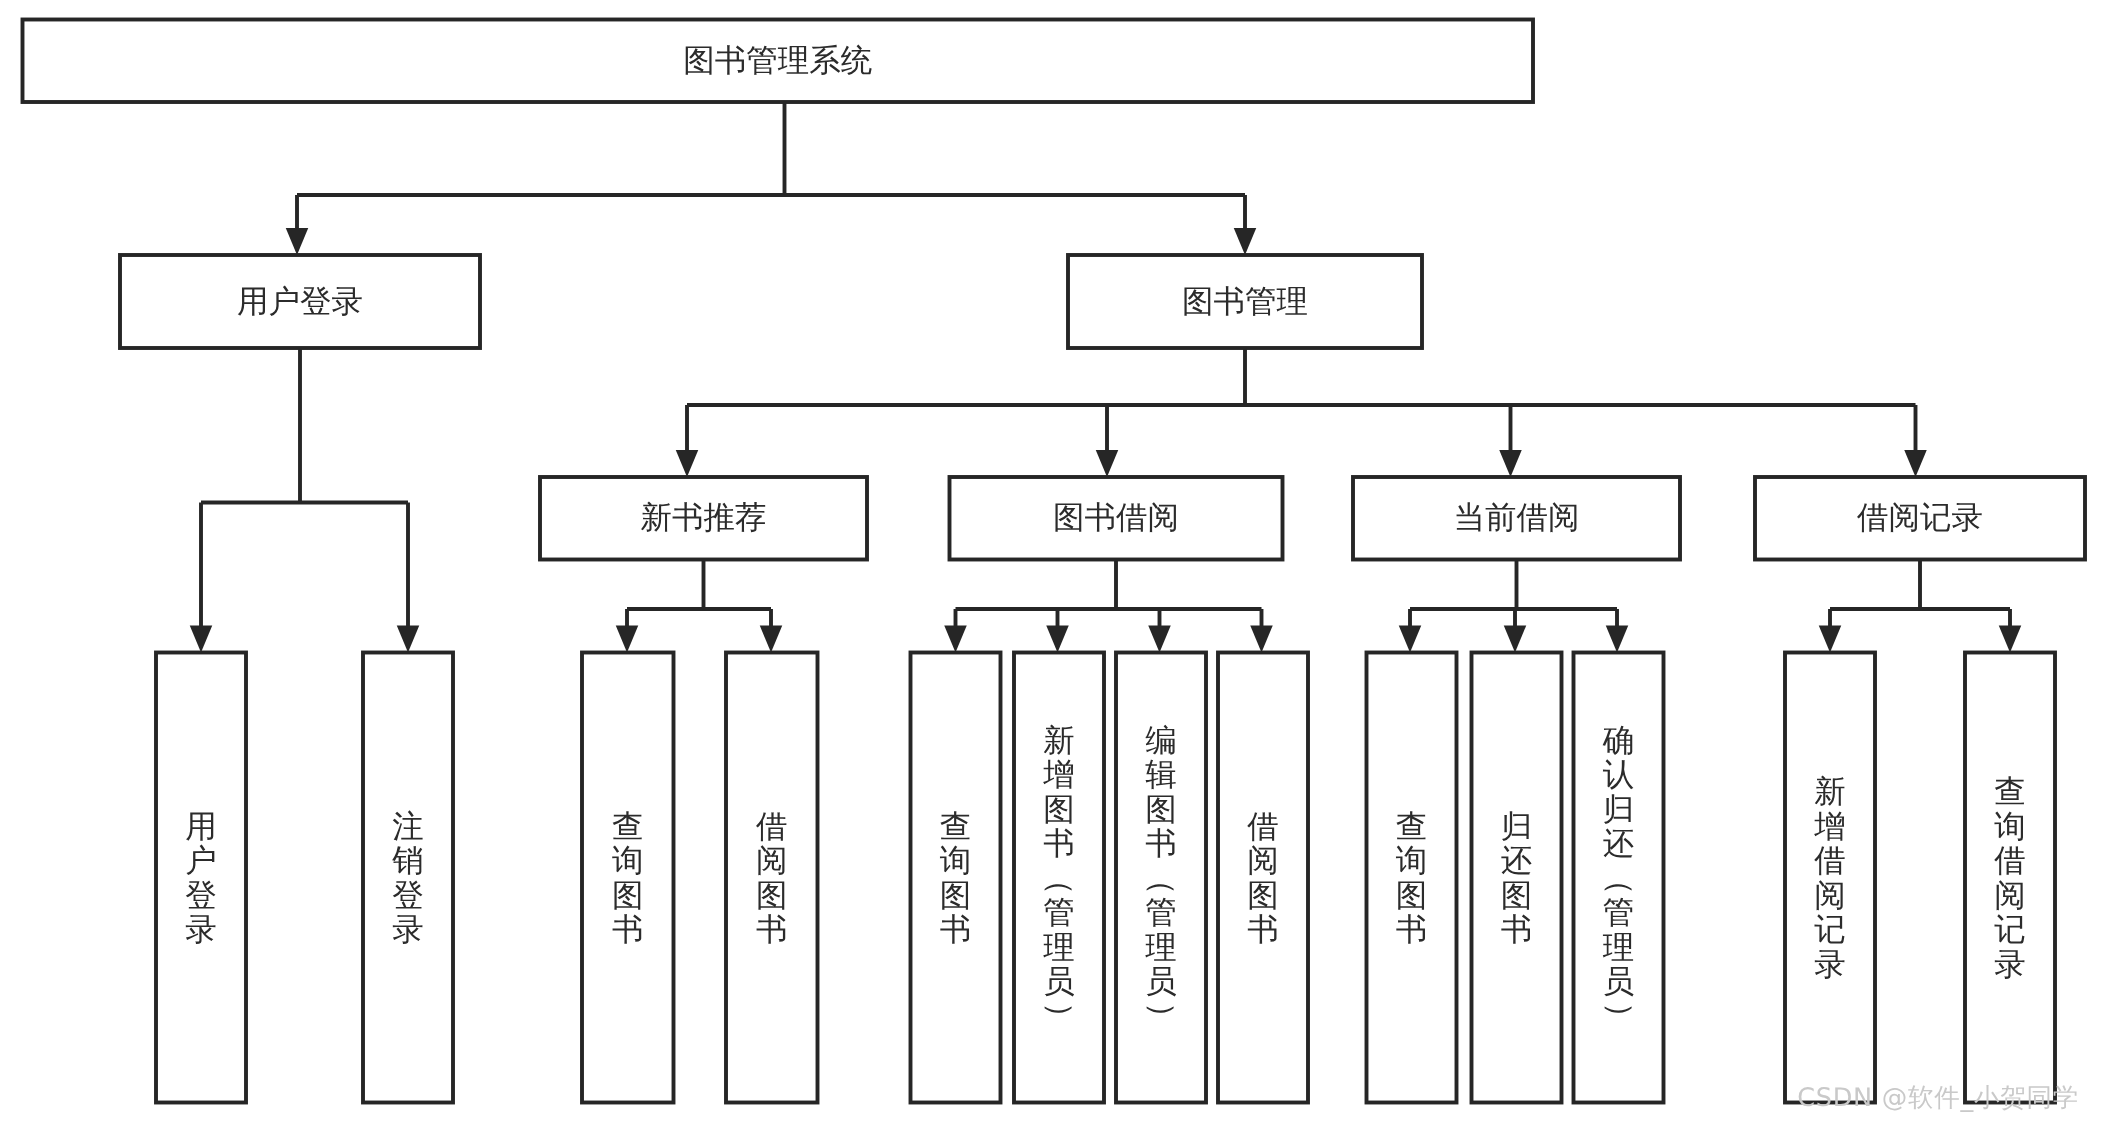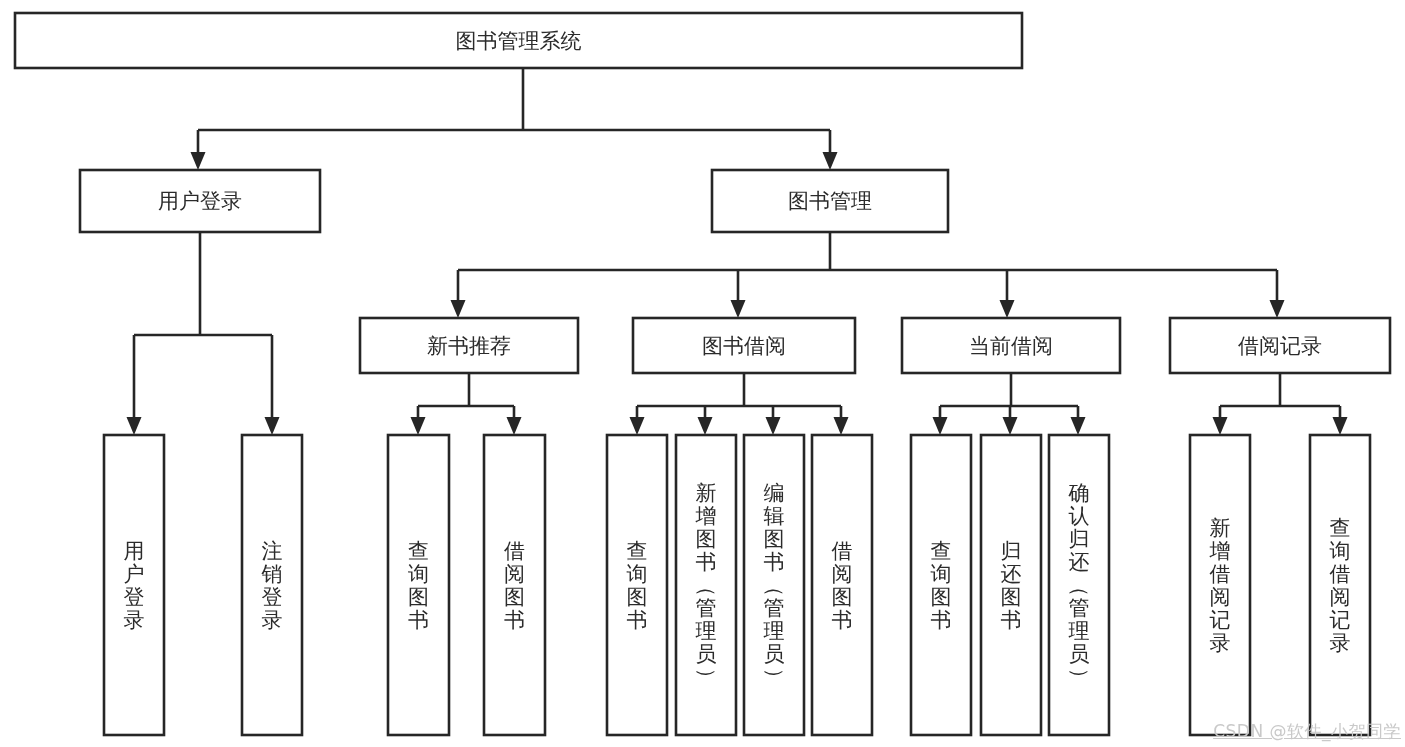--- a/index.html
+++ b/index.html
@@ -52,29 +52,28 @@
     dominant-baseline: middle;
   }
   .node-label-v {
     font-family: "DejaVu Sans", "Liberation Sans", sans-serif;
     font-size: 21px;
     fill: #2b2b2b;
     text-anchor: middle;
   }
   .watermark-text {
     position: absolute;
-    right: 4px;
+    right: 19px;
     bottom: 4px;
     font-family: "DejaVu Sans", "Liberation Sans", sans-serif;
     font-size: 17px;
     color: #c9c9c9;
     letter-spacing: 0.5px;
     white-space: nowrap;
     user-select: none;
-    text-decoration: underline;
   }
 </style>
 </head>
 <body>
 
 <div id="diagram-root">
   <svg id="tree-svg" viewBox="0 0 1405 747" xmlns="http://www.w3.org/2000/svg">
     <g id="connector-layer">
         <line x1="523" y1="68" x2="523" y2="130" class="connector"></line>
         <line x1="198" y1="130" x2="830" y2="130" class="connector"></line>

